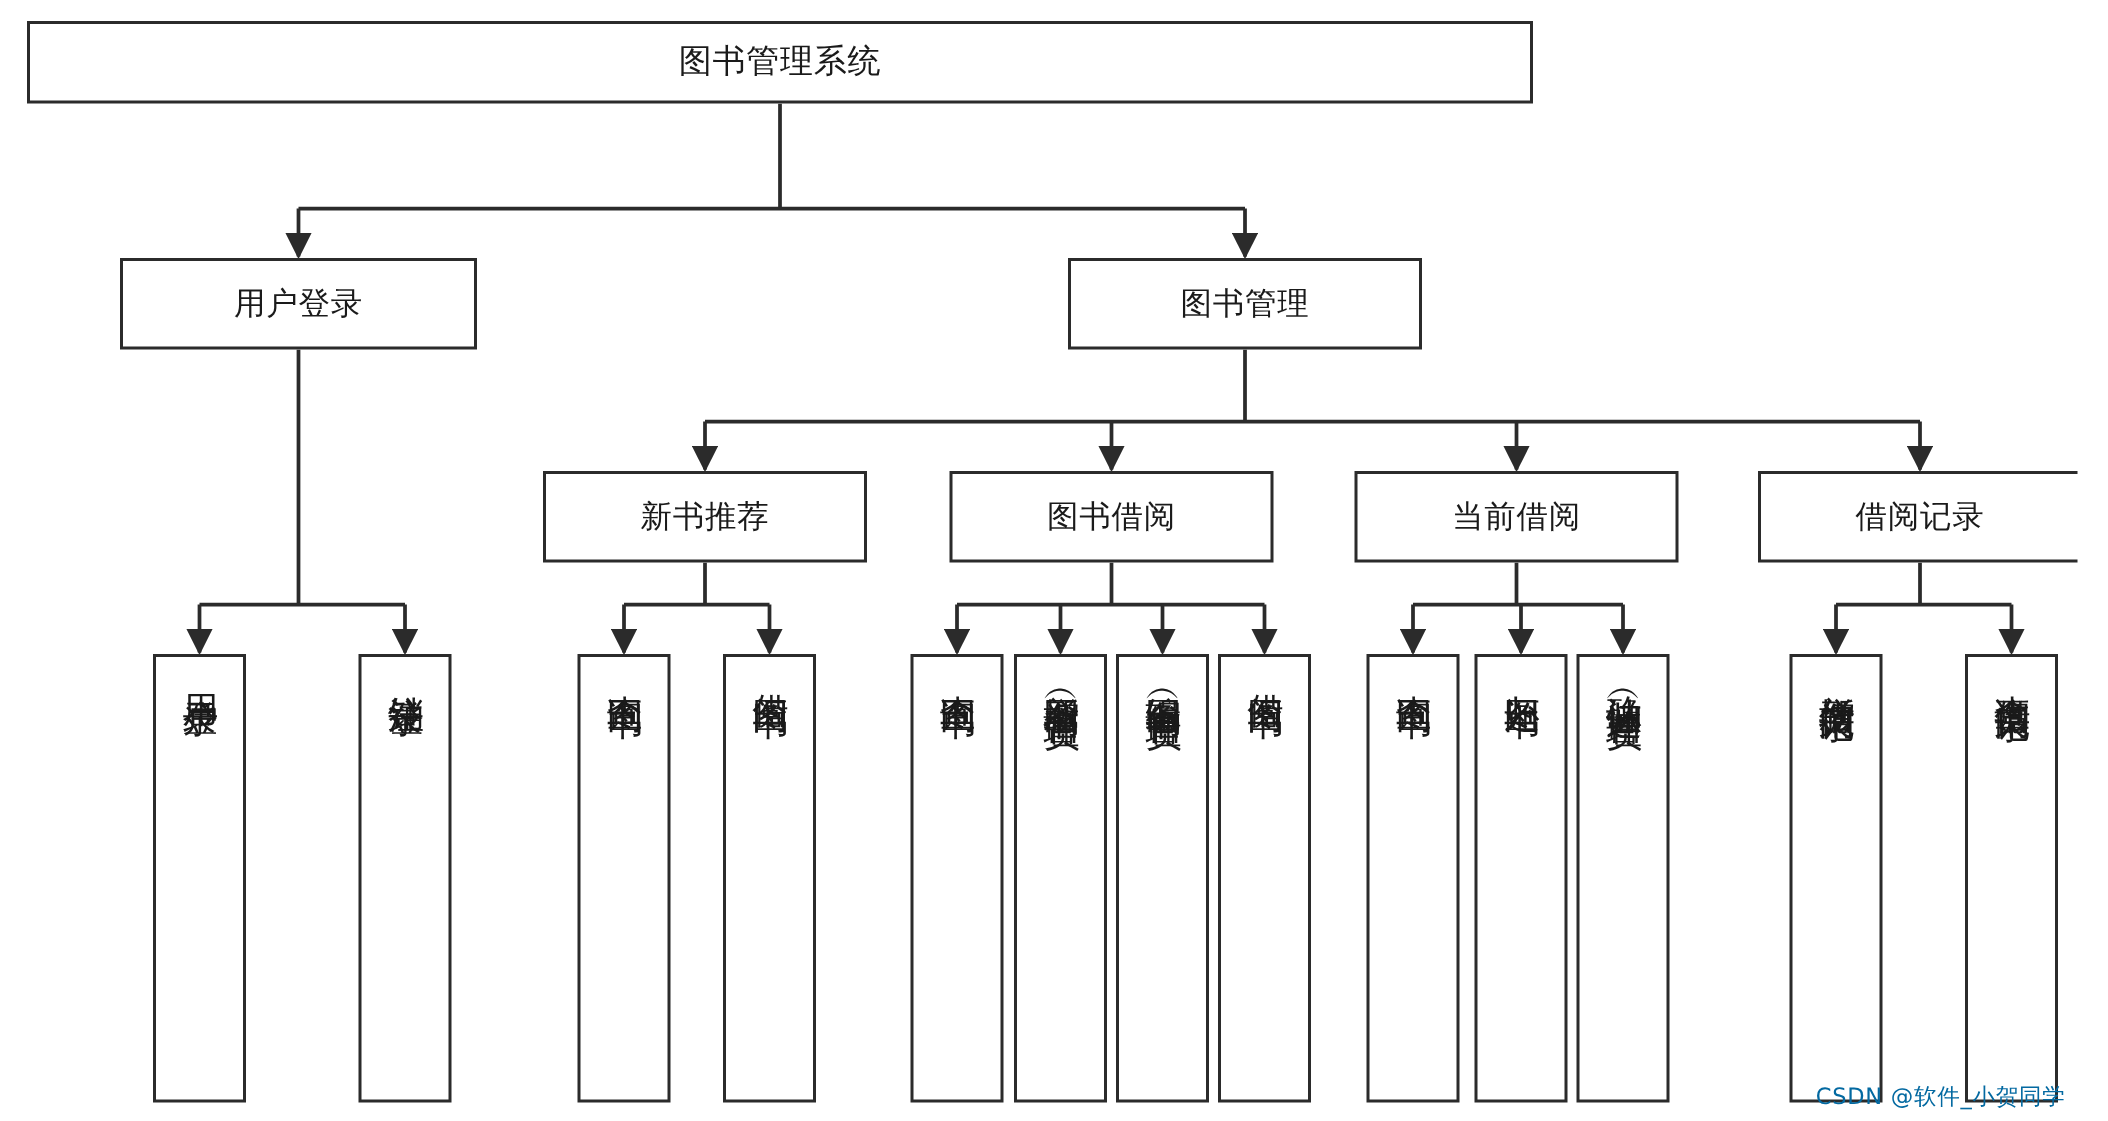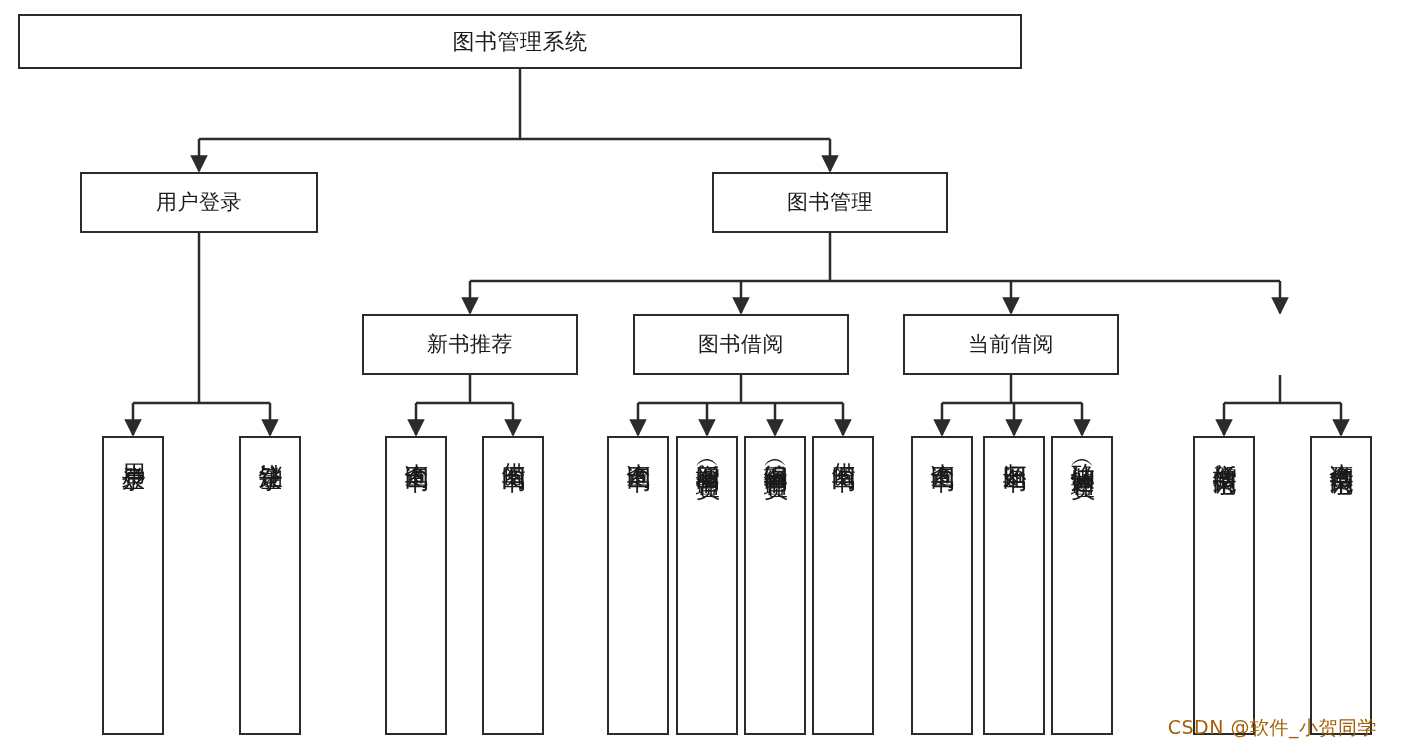--- a/index.html
+++ b/index.html
@@ -51,22 +51,22 @@
   .node.root .lbl{ font-size:22px; }
   .node.vert{
     align-items:flex-start;
     justify-content:center;
     padding-top:6px;
   }
   .watermark{
     position:absolute;
     right:8px;
     bottom:6px;
-    font-size:19px;
-    color:#a16207;
+    font-size:15px;
+    color:#0369a1;
     letter-spacing:0.5px;
     z-index:5;
     white-space:nowrap;
   }
 </style>
 </head>
 <body>
 
 <div id="canvas">
 
@@ -126,20 +126,23 @@
 
   <div class="node" style="left: 712px; top: 172px; width: 236px; height: 61px;">
     <span class="lbl">图书管理</span>
   </div>
   <div class="node" style="left: 633px; top: 314px; width: 216px; height: 61px;">
     <span class="lbl">图书借阅</span>
   </div>
   <div class="node" style="left: 903px; top: 314px; width: 216px; height: 61px;">
     <span class="lbl">当前借阅</span>
   </div>
+  <div class="node" style="left: 1172px; top: 314px; width: 216px; height: 61px;">
+    <span class="lbl">借阅记录</span>
+  </div>
 
   <div class="node vert" style="left: 102px; top: 436px; width: 62px; height: 299px;">
     <span class="lbl">用户登录</span>
   </div>
   <div class="node vert" style="left: 239px; top: 436px; width: 62px; height: 299px;">
     <span class="lbl">注销登录</span>
   </div>
   <div class="node vert" style="left: 385px; top: 436px; width: 62px; height: 299px;">
     <span class="lbl">查询图书</span>
   </div>

